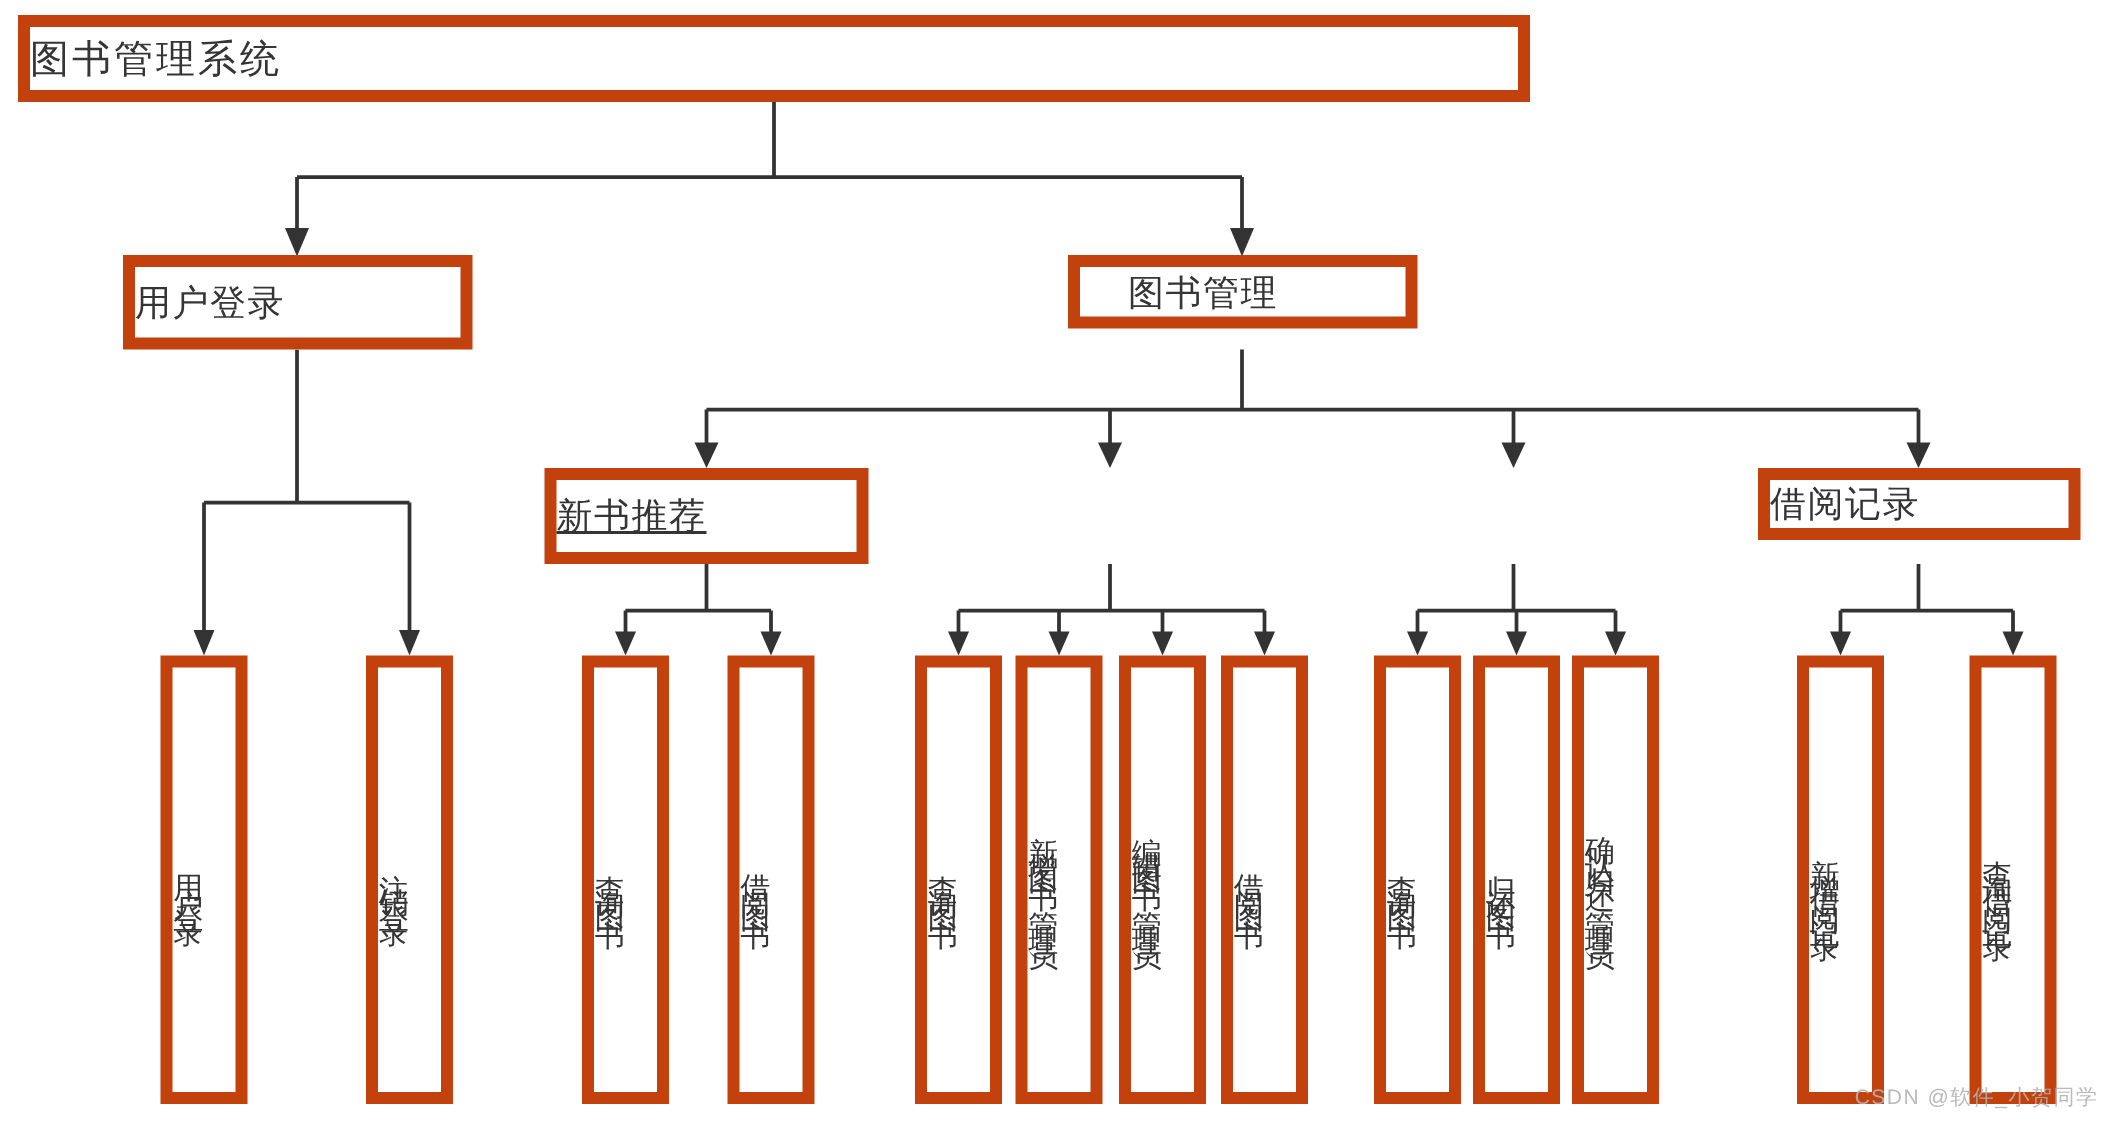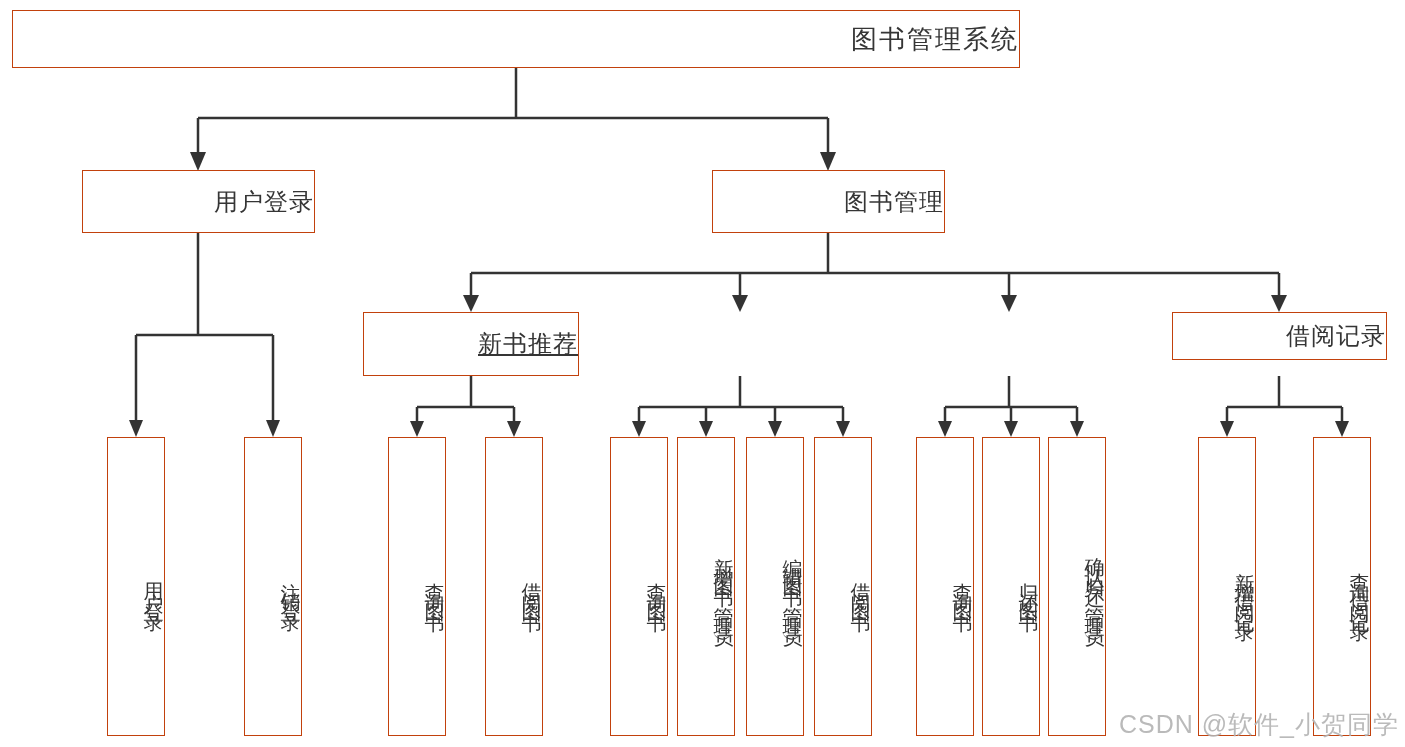--- a/index.html
+++ b/index.html
@@ -23,24 +23,24 @@
   svg.connectors {
     position: absolute;
     left: 0; top: 0;
     z-index: 0;
     pointer-events: none;
   }
   .box {
     position: absolute;
     box-sizing: border-box;
     background: #ffffff;
-    border: 1px solid #c2410c;
+    border: 8px solid #c2410c;
     display: flex;
     align-items: center;
-    justify-content: flex-end;
+    justify-content: flex-start;
     z-index: 1;
   }
   .box.root span {
     font-size: 26px;
     letter-spacing: 2px;
     white-space: nowrap;
   }
   .box.mid span {
     font-size: 24px;
     letter-spacing: 1px;
@@ -50,21 +50,21 @@
     writing-mode: vertical-rl;
     text-orientation: mixed;
     font-size: 20px;
     line-height: 1;
     letter-spacing: 10px;
   }
   .watermark {
     position: absolute;
     right: 6px;
     bottom: 6px;
-    font-size: 25px;
+    font-size: 14px;
     letter-spacing: 1px;
     color: #b3b3b3;
     opacity: 0.9;
     z-index: 5;
     white-space: nowrap;
   }
 </style>
 </head>
 <body>
 
@@ -128,21 +128,21 @@
     </g>
   </svg>
 
   <div class="box root" style="left:12px;top:10px;width:1008px;height:58px;">
     <span>图书管理系统</span>
   </div>
 
   <div class="box mid" style="left:82px;top:170px;width:233px;height:63px;">
     <span>用户登录</span>
   </div>
-  <div class="box mid" style="left:712px;top:170px;width:233px;height:63px;">
+  <div class="box mid" style="left:712px;top:170px;width:233px;height:49px;padding-left:32px;">
     <span>图书管理</span>
   </div>
 
   <div class="box mid" style="left:363px;top:312px;width:216px;height:64px;text-decoration:underline;">
     <span>新书推荐</span>
   </div>
   <div class="box mid" style="left:1172px;top:312px;width:215px;height:48px;">
     <span>借阅记录</span>
   </div>
 

